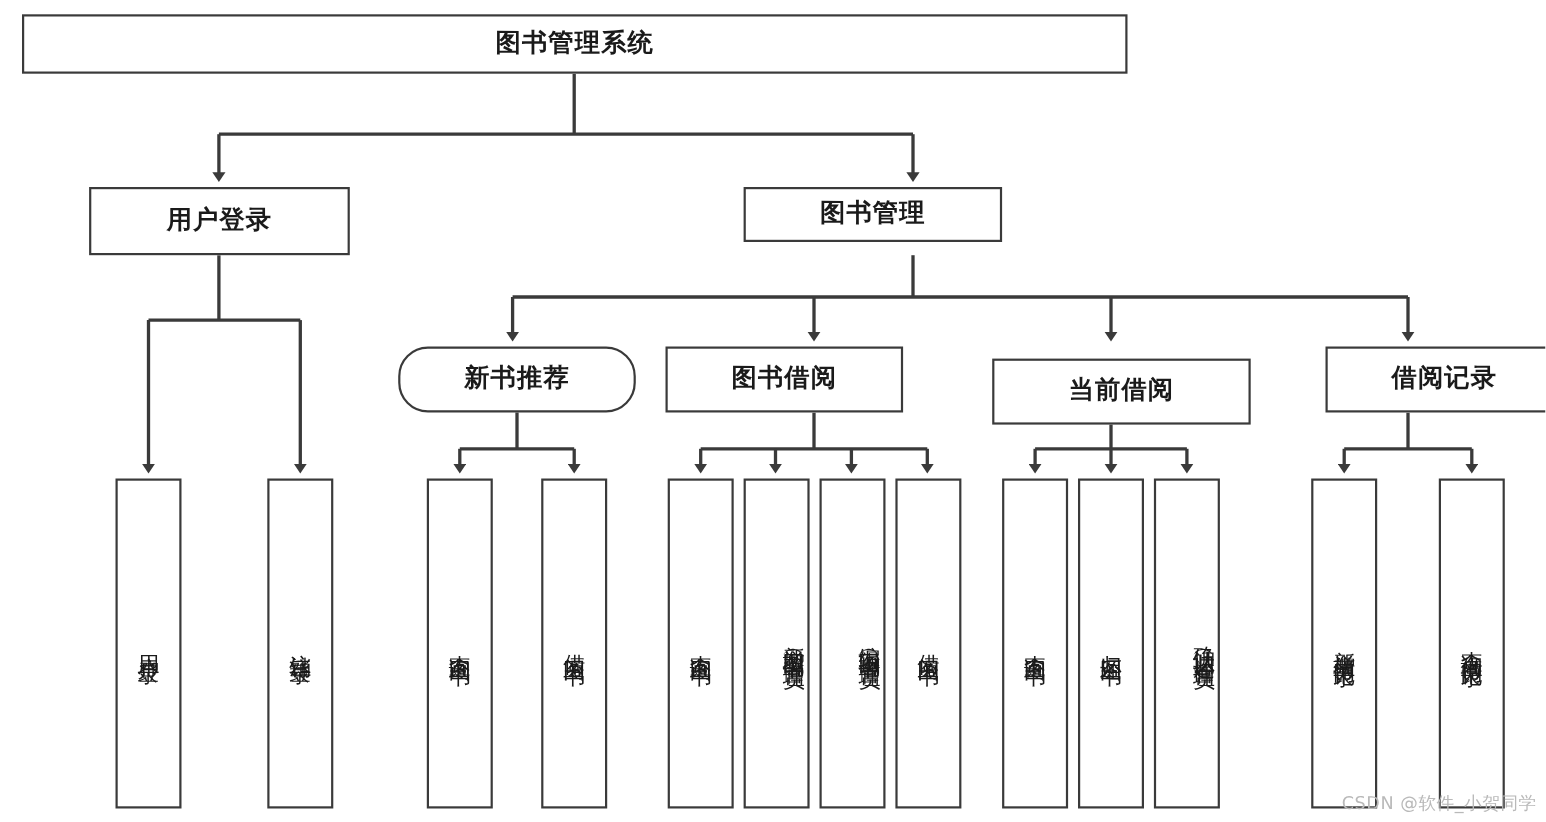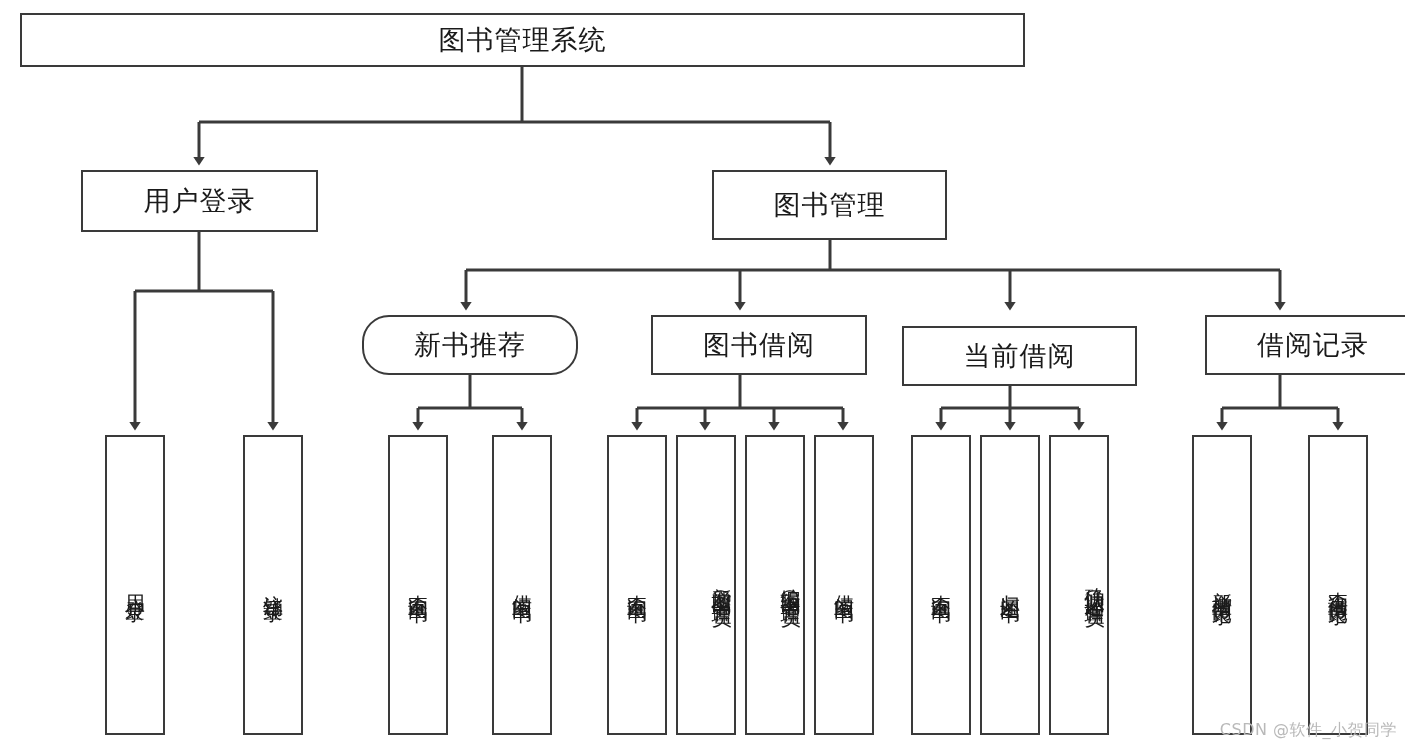--- a/index.html
+++ b/index.html
@@ -29,23 +29,24 @@
     box-sizing: border-box;
     border: 2px solid #3a3a3a;
     background: #ffffff;
     display: flex;
     align-items: center;
     justify-content: center;
     color: #1a1a1a;
     z-index: 2;
   }
   .node.horizontal {
-    font-size: 27px;
+    font-size: 23px;
     letter-spacing: 1px;
     line-height: 1.2;
+    font-weight: bold;
   }
   .node.vertical {
     writing-mode: vertical-rl;
     text-orientation: upright;
     font-size: 20px;
     letter-spacing: 3px;
     line-height: 1.25;
     padding: 6px 0;
     align-items: flex-start;
     justify-content: center;
@@ -132,28 +133,28 @@
     </g>
   </svg>
 
   <div class="node horizontal" style="left:20px; top:13px; width:1005px; height:54px;">
     <span>图书管理系统</span>
   </div>
 
   <div class="node horizontal" style="left:81px; top:170px; width:237px; height:62px;">
     <span>用户登录</span>
   </div>
-  <div class="node horizontal" style="left:712px; top:170px; width:235px; height:70px;">
+  <div class="node horizontal" style="left:676px; top:170px; width:235px; height:50px;">
     <span>图书管理</span>
   </div>
 
   <div class="node horizontal" style="left:362px; top:315px; width:216px; height:60px;border-radius:27px;">
     <span>新书推荐</span>
   </div>
-  <div class="node horizontal" style="left:651px; top:315px; width:216px; height:60px;">
+  <div class="node horizontal" style="left:605px; top:315px; width:216px; height:60px;">
     <span>图书借阅</span>
   </div>
   <div class="node horizontal" style="left:902px; top:326px; width:235px; height:60px;text-align:right;">
     <span>当前借阅</span>
   </div>
   <div class="node horizontal" style="left:1172px; top:315px; width:216px; height:60px;margin-left:33px;">
     <span>借阅记录</span>
   </div>
 
   <div class="node vertical v-center" style="left:105px; top:435px; width:60px; height:300px;">

